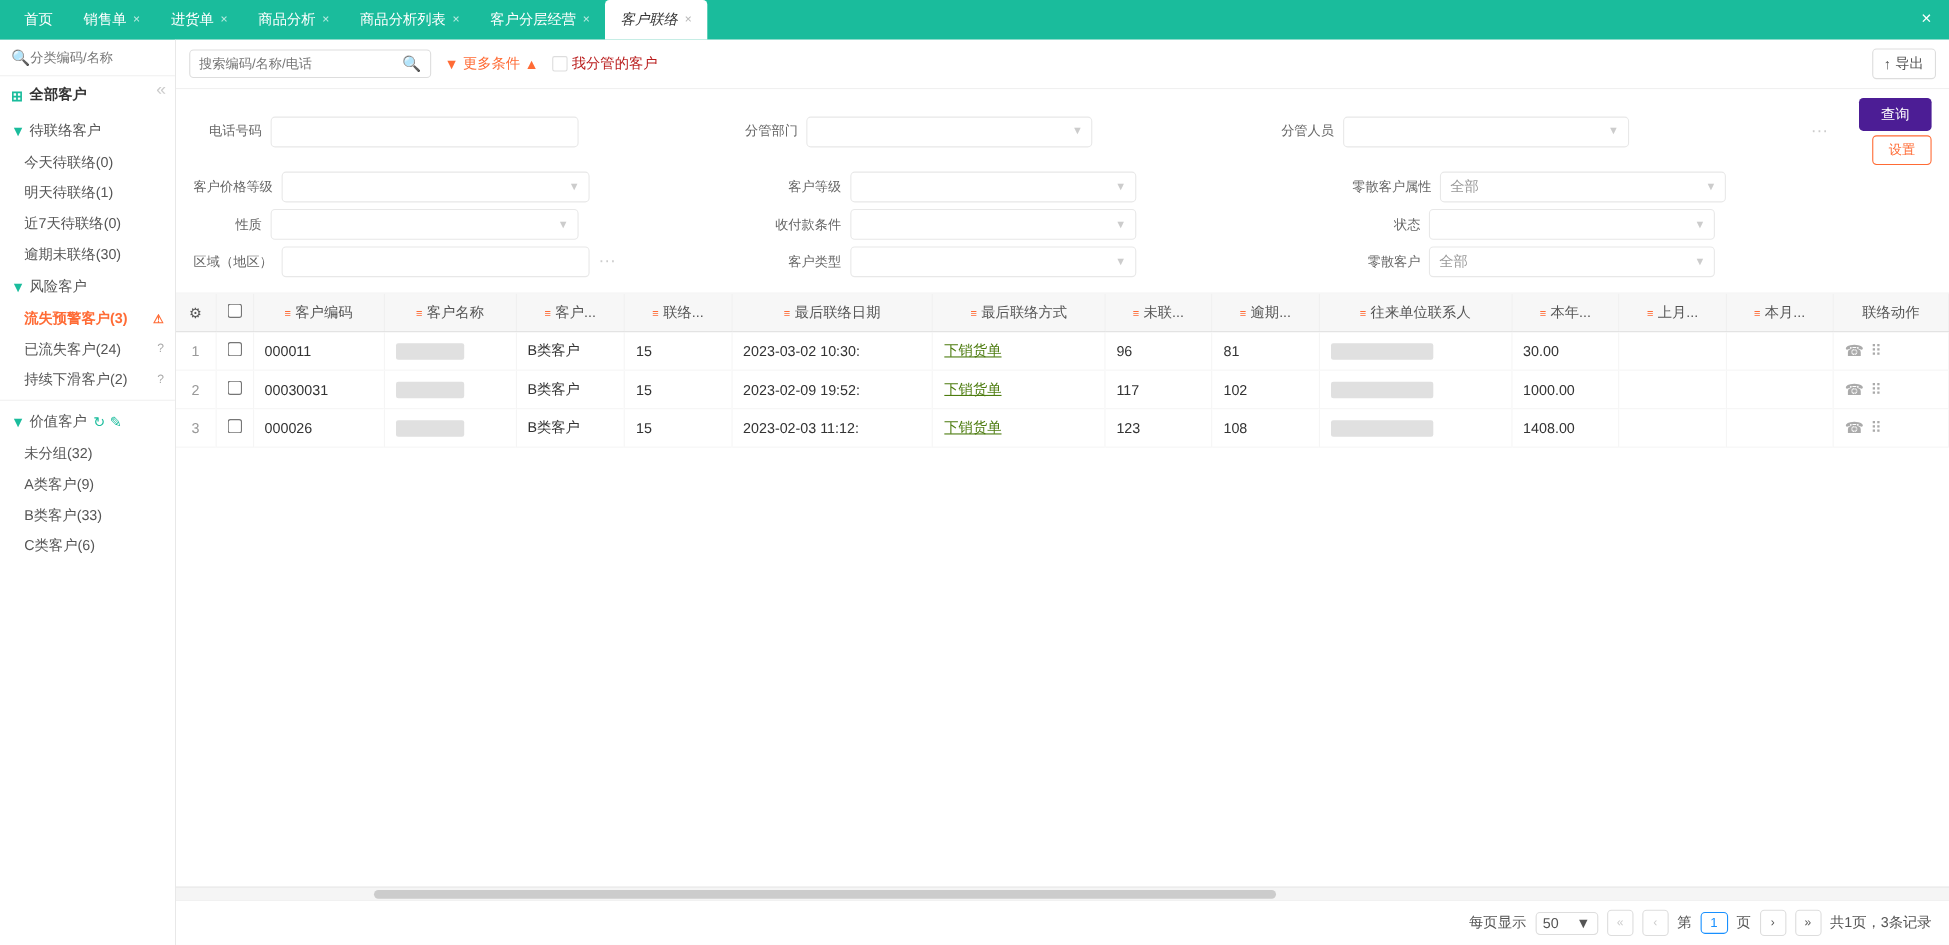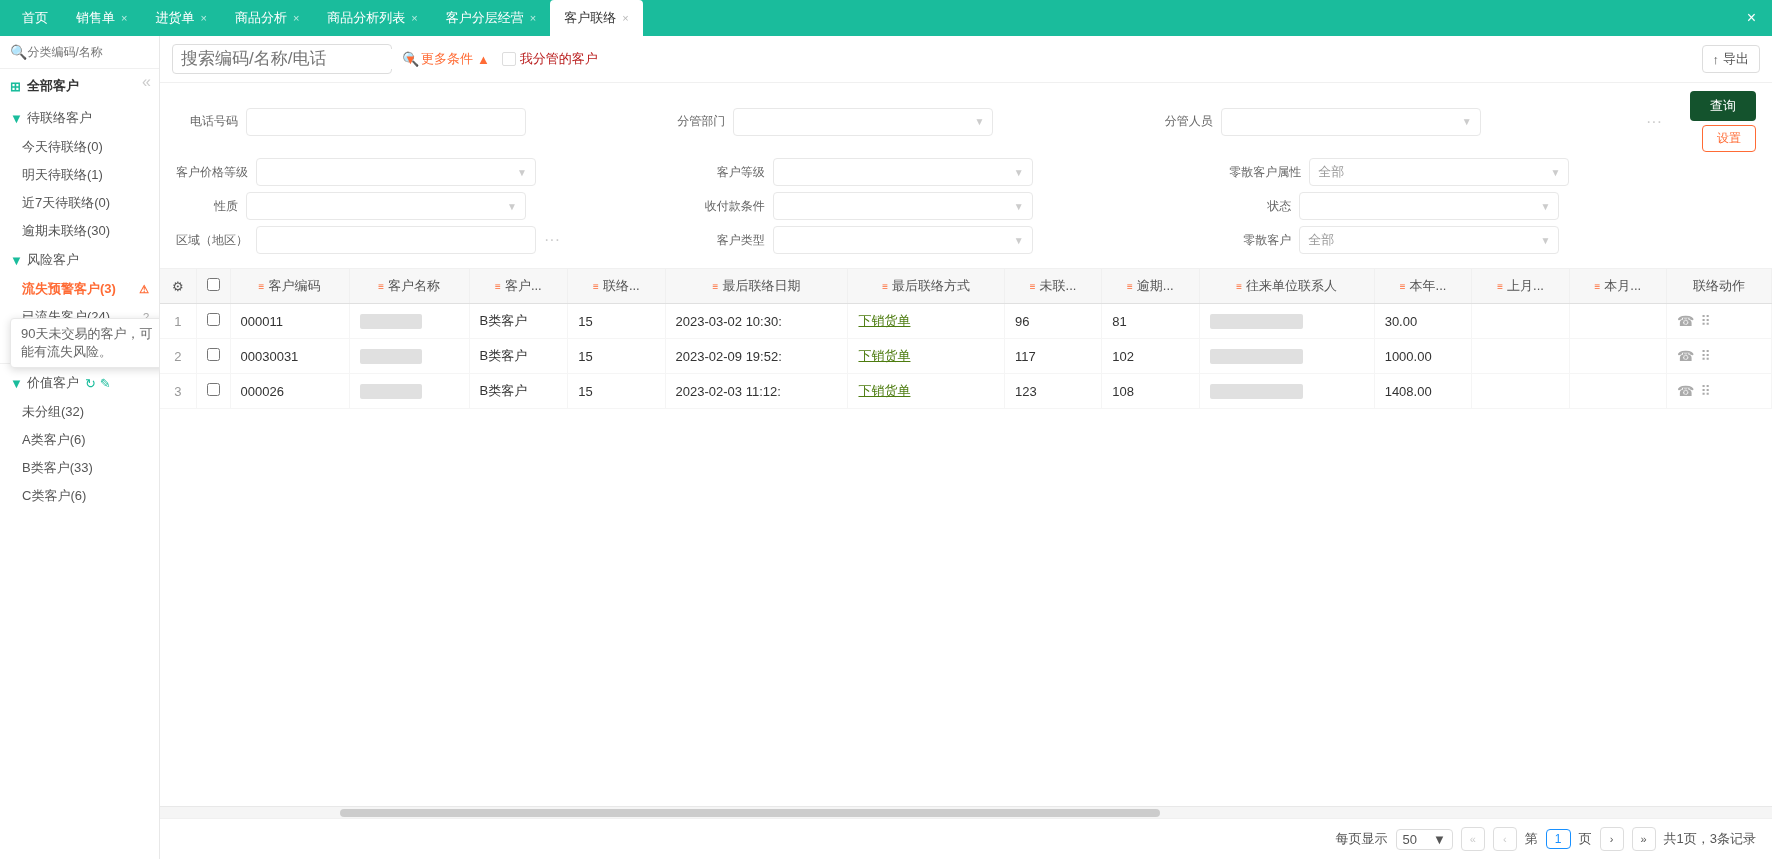--- a/index.html
+++ b/index.html
@@ -21,20 +21,21 @@
       height: 36px;
       cursor: pointer;
       color: white;
       font-size: 13px;
       white-space: nowrap;
     }
     .tab-item.active {
       background: white;
       color: #333;
       border-radius: 4px 4px 0 0;
+      font-style: italic;
     }
     .tab-item .close-btn {
       margin-left: 6px;
       font-size: 11px;
       opacity: 0.7;
       cursor: pointer;
     }
     .tab-item.active .close-btn { color: #999; }
     .tab-bar-right {
       margin-left: auto;
@@ -238,21 +239,21 @@
       font-size: 12px;
       color: #999;
       height: 28px;
       cursor: pointer;
       justify-content: space-between;
     }
     .filter-select .chevron { color: #ccc; font-size: 10px; }
     .filter-dots { color: #ccc; font-size: 16px; cursor: pointer; padding: 0 8px; }
     
     .query-btn {
-      background: #14532d;
+      background: #4c1d95;
       color: white;
       border: none;
       border-radius: 4px;
       padding: 6px 20px;
       cursor: pointer;
       font-size: 13px;
       margin-left: 8px;
       height: 30px;
     }
     .settings-btn {
@@ -438,23 +439,20 @@
     </div>
     <div class="sidebar-item">
       <span>逾期未联络(30)</span>
     </div>
 
     <div class="sidebar-section-header">
       <span class="arrow">▼</span>
       <span>风险客户</span>
     </div>
 
-    <div class="tooltip-box">
-      <span>90天未交易的客户，可能有流失风险。</span>
-    </div>
 
     <div class="sidebar-item active">
       <span>流失预警客户(3)</span>
       <span style="color:#ff6b35;font-size:11px;">⚠</span>
     </div>
     <div class="sidebar-item">
       <span>已流失客户(24)</span>
       <span style="color:#aaa;font-size:11px;margin-left:4px;">?</span>
     </div>
     <div class="sidebar-item">
@@ -467,35 +465,35 @@
     <div class="sidebar-section-header">
       <span class="arrow">▼</span>
       <span>价值客户</span>
       <span style="margin-left:6px;color:#1abc9c;font-size:13px;cursor:pointer;">↻</span>
       <span style="margin-left:4px;color:#1abc9c;font-size:13px;cursor:pointer;">✎</span>
     </div>
     <div class="sidebar-item">
       <span>未分组(32)</span>
     </div>
     <div class="sidebar-item">
-      <span>A类客户(6)</span>
+      <span>A类客户(9)</span>
     </div>
     <div class="sidebar-item">
       <span>B类客户(33)</span>
     </div>
     <div class="sidebar-item">
       <span>C类客户(6)</span>
     </div>
   </div>
 
   <div class="content-area">
 
     <div class="search-bar">
       <div class="search-input-wrap">
-        <input type="text" style="border: none; outline: none; font-size: 17px; flex: 1 1 0%;" placeholder="搜索编码/名称/电话">
+        <input type="text" style="border: none; outline: none; font-size: 12px; flex: 1 1 0%;" placeholder="搜索编码/名称/电话">
         <span class="search-icon-btn">🔍</span>
       </div>
       <div class="more-conditions">
         <span>▼</span>
         <span>更多条件</span>
         <span>▲</span>
       </div>
       <div class="my-customers">
         <span class="checkbox-empty"></span>
         <span>我分管的客户</span>

